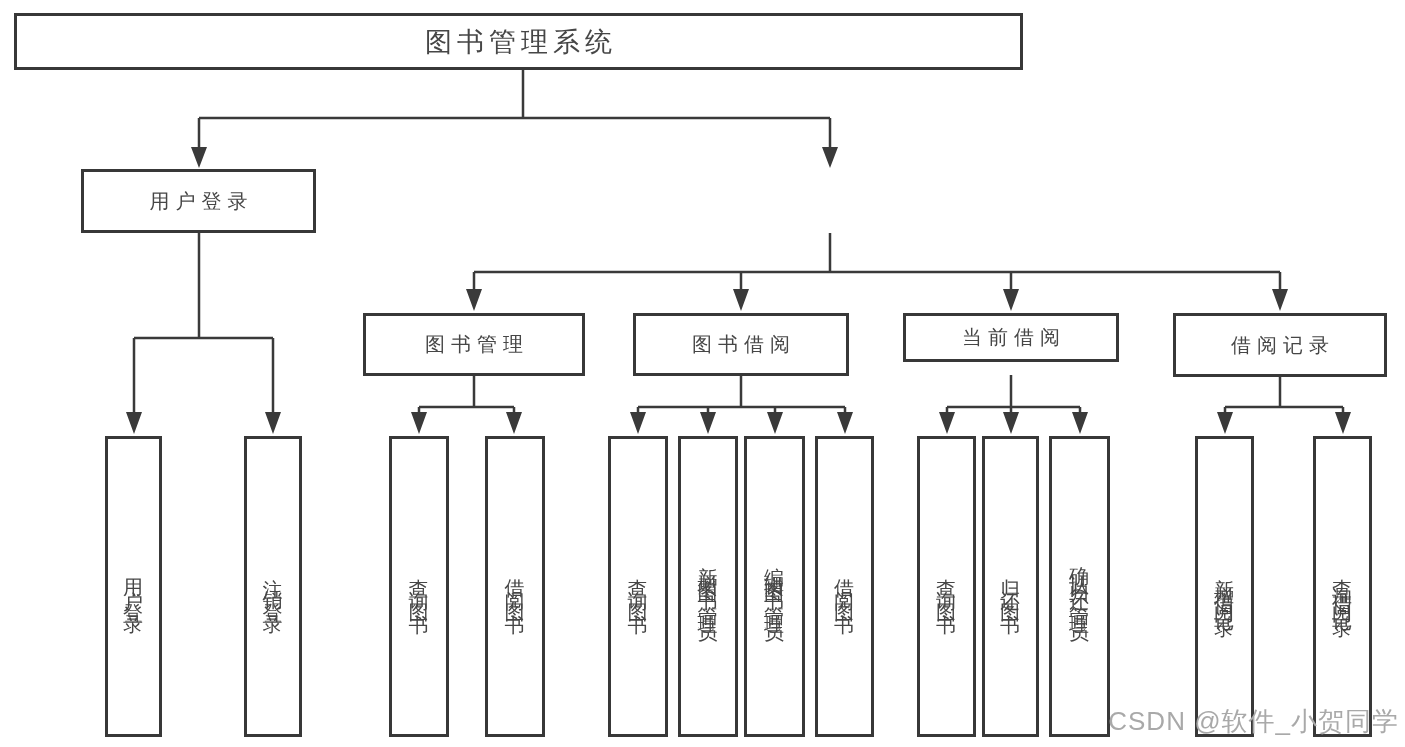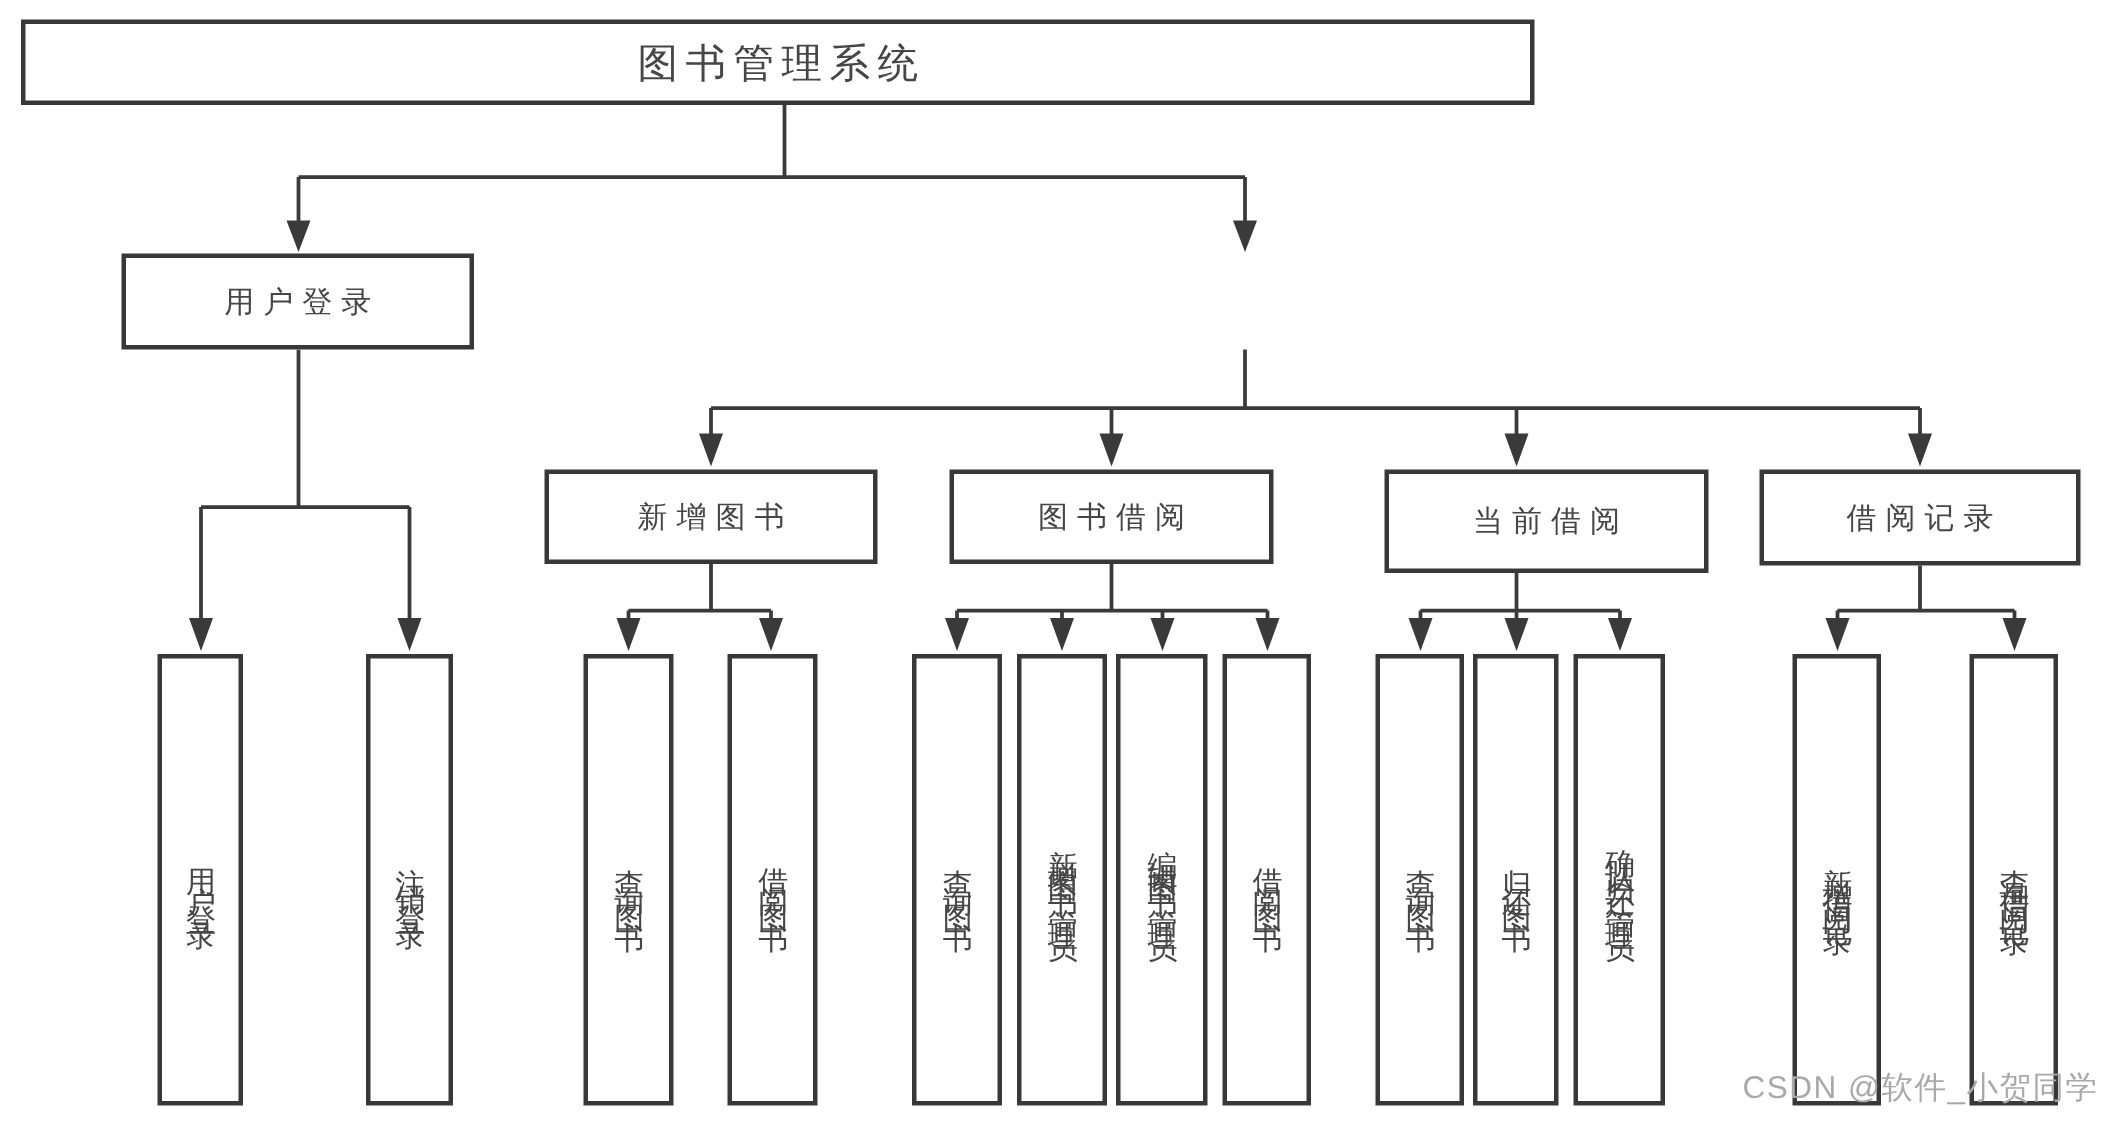--- a/index.html
+++ b/index.html
@@ -23,32 +23,32 @@
     text-orientation:mixed;
     font-size:20px;
     letter-spacing:12px;
     line-height:1;
   }
   .box-v.leaf-long span.vtext{letter-spacing:8px;}
   .watermark{
     position:absolute;
     right:6px;
     bottom:8px;
-    font-size:21px;
+    font-size:26px;
     color:#a9a9a9;
     letter-spacing:1px;
     white-space:nowrap;
   }
   
   .b-root{left:14px;top:13px;width:1009px;height:57px;}
   .b-l2-user{left:81px;top:169px;width:235px;height:64px;}
   .b-l2-book{left:712px;top:169px;width:235px;height:64px;}
   .b-l3-new{left:363px;top:313px;width:222px;height:63px;}
   .b-l3-borrow{left:633px;top:313px;width:216px;height:63px;}
-  .b-l3-current{left:903px;top:313px;width:216px;height:69px;margin-left:20px;}
+  .b-l3-current{left:903px;top:313px;width:216px;height:49px;}
   .b-l3-record{left:1173px;top:313px;width:214px;height:64px;}
   .leaf{top:436px;height:301px;}
   .b-leaf-0{left:105px;width:57px;}
   .b-leaf-1{left:244px;width:58px;}
   .b-leaf-2{left:389px;width:60px;}
   .b-leaf-3{left:485px;width:60px;}
   .b-leaf-4{left:608px;width:60px;}
   .b-leaf-5{left:678px;width:60px;}
   .b-leaf-6{left:744px;width:61px;}
   .b-leaf-7{left:815px;width:59px;}
@@ -86,21 +86,21 @@
 
   <div class="box box-h box-root b-root">
     <span>图书管理系统</span>
   </div>
 
   <div class="box box-h b-l2-user">
     <span>用户登录</span>
   </div>
 
   <div class="box box-h b-l3-new">
-    <span>新增图书</span>
+    <span>图书管理</span>
   </div>
   <div class="box box-h b-l3-borrow">
     <span>图书借阅</span>
   </div>
   <div class="box box-h b-l3-current">
     <span>当前借阅</span>
   </div>
   <div class="box box-h b-l3-record">
     <span>借阅记录</span>
   </div>

